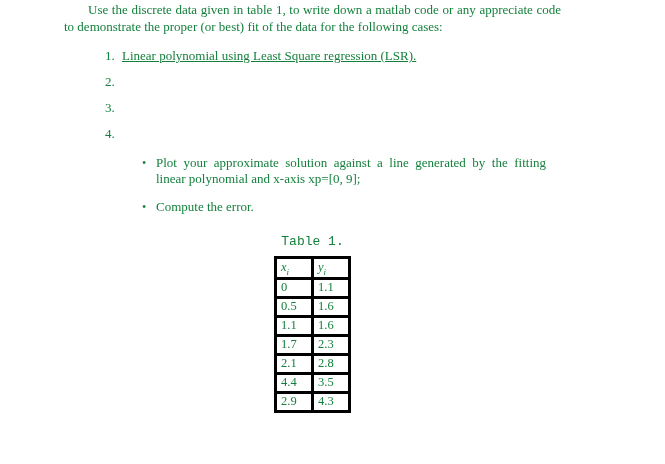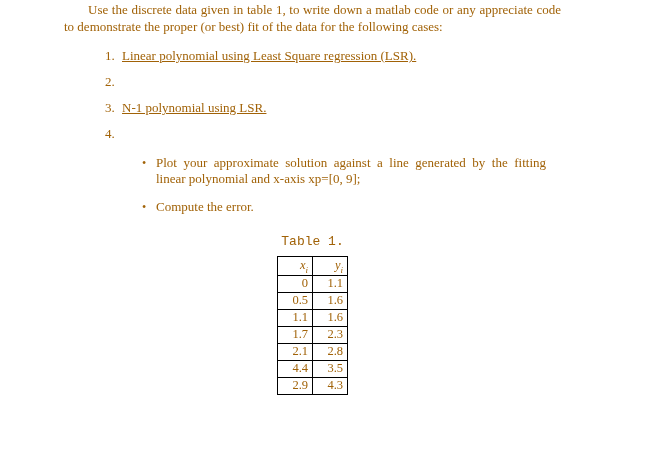--- a/index.html
+++ b/index.html
@@ -6,21 +6,21 @@
     margin: 0;
     padding: 0;
     background: #ffffff;
   }
   .page {
     position: relative;
     width: 665px;
     height: 464px;
     background: #ffffff;
     font-family: "Liberation Serif", "DejaVu Serif", serif;
-    color: #a16207;
+    color: #15803d;
     overflow: hidden;
   }
   .content {
     position: absolute;
     left: 64px;
     top: 2px;
     width: 497px;
   }
   .intro {
     margin: 0 0 13px 0;
@@ -80,25 +80,25 @@
     font-size: 13px;
     margin-top: 3px;
     font-family: Liberation Mono, monospace;
   }
   table.data-table {
     margin: 7px auto 0 auto;
     border-collapse: collapse;
   }
   table.data-table th,
   table.data-table td {
-    border: 1px solid #000000;
+    border: 3px solid #000000;
     font-size: 12.5px;
     padding: 0.5px 4px;
     height: 15px;
-    text-align: right;
+    text-align: left;
     vertical-align: middle;
   }
   table.data-table th {
     font-weight: normal;
     font-style: italic;
     width: 26px;
   }
   table.data-table td {
     min-width: 26px;
   }
@@ -118,21 +118,20 @@
     <div class="cases">
       <div class="case-item">
         <span class="case-num">1.</span>
         <span class="case-text">Linear polynomial using Least Square regression (LSR).</span>
       </div>
       <div class="case-item">
         <span class="case-num">2.</span>
       </div>
       <div class="case-item">
         <span class="case-num">3.</span>
-        <span class="case-text">N-1 polynomial using LSR.</span>
       </div>
       <div class="case-item">
         <span class="case-num">4.</span>
       </div>
 
       <div class="bullets">
         <div class="bullet-item">
           <span class="bullet-marker">•</span>
           <span class="bullet-text">Plot your approximate solution against a line generated by the fitting linear polynomial and x-axis xp=[0, 9];</span>
         </div>

